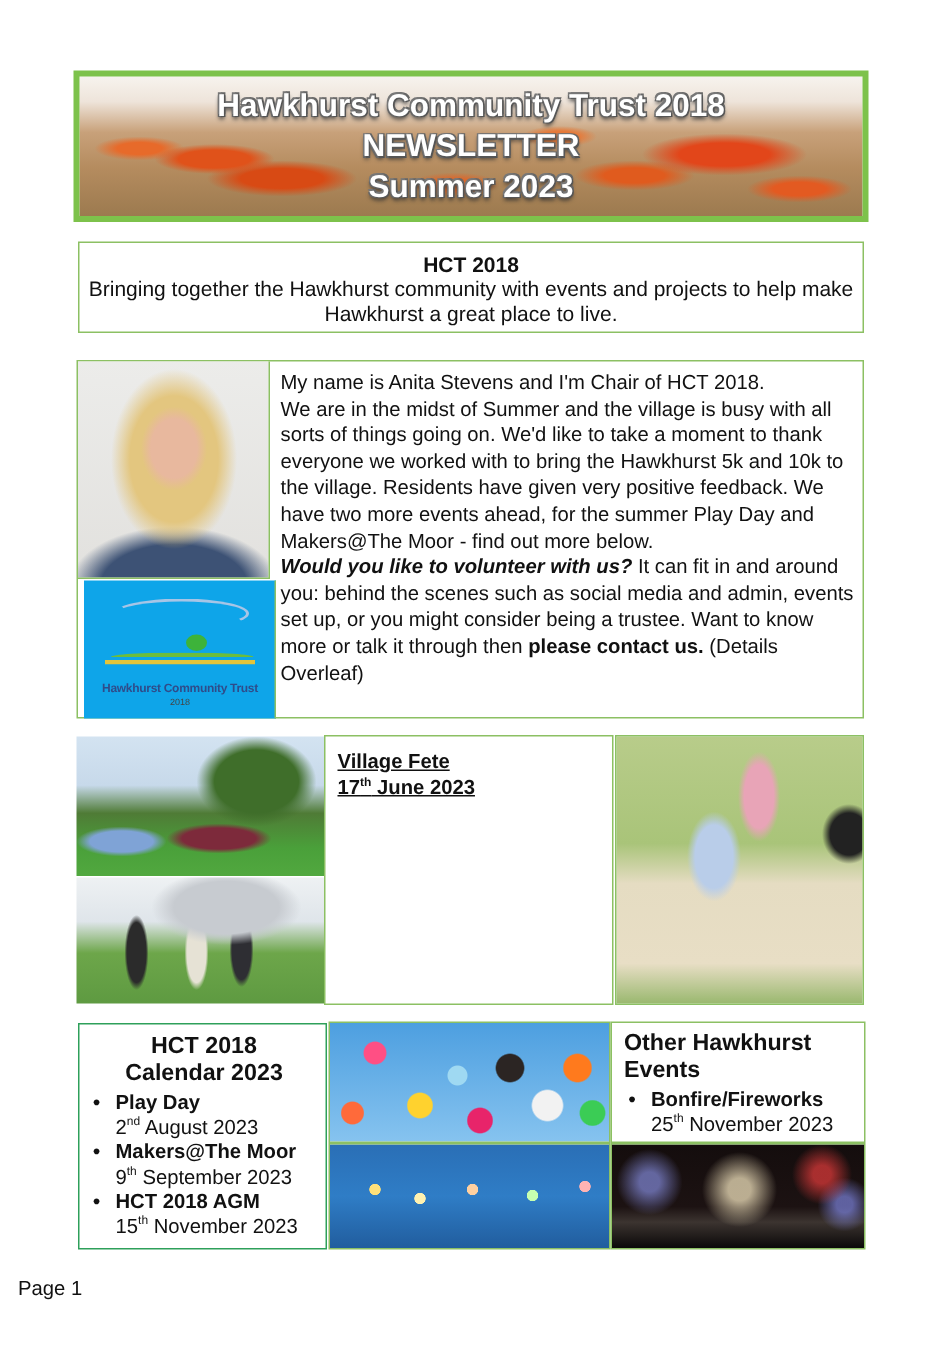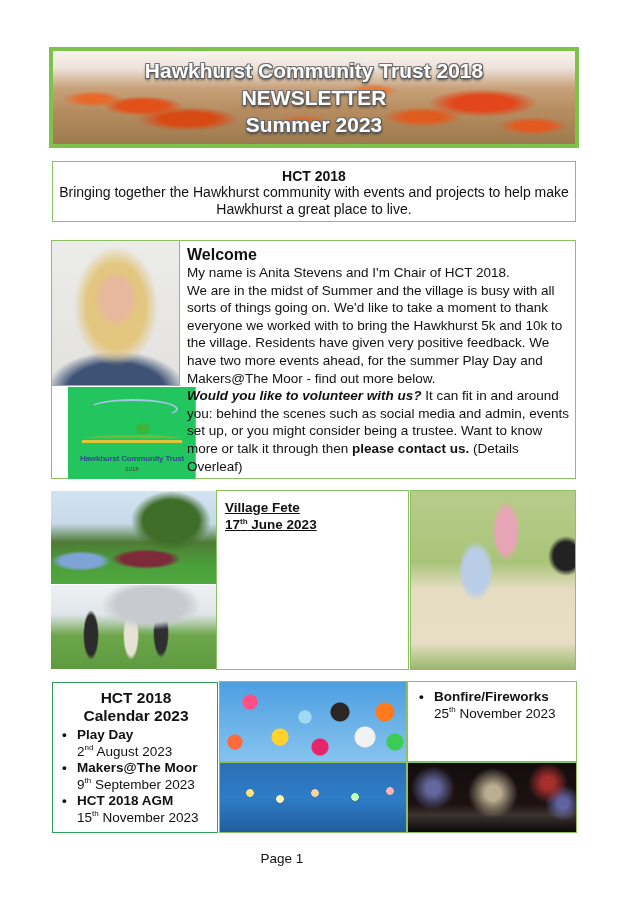--- a/index.html
+++ b/index.html
@@ -30,21 +30,21 @@
   #intro .d { font-size: 14px; line-height: 17px; }
 
   
   #welcome { left: 51px; top: 240px; width: 525px; height: 239px; }
   #photo { left: 0; top: 0; width: 128px; height: 145px; border-right: 1px solid #8cc063; border-bottom: 1px solid #8cc063;
     background:
       radial-gradient(ellipse 22px 28px at 64px 58px, #e8b89e 70%, transparent 100%),
       radial-gradient(ellipse 42px 60px at 64px 65px, #e3c67f 70%, transparent 100%),
       radial-gradient(ellipse 70px 40px at 64px 150px, #3d5275 70%, transparent 100%),
       linear-gradient(180deg, #ececea 0%, #e2e1de 100%); }
-  #logo { left: 16px; top: 146px; width: 128px; height: 92px; border-right: 1px solid #8cc063; background: #22c55e; }
+  #logo { left: 4px; top: 146px; width: 128px; height: 92px; border-right: 1px solid #8cc063; background: #0ea5e9; }
   .logo-swirl { left: 20px; top: 12px; width: 90px; height: 20px; border: 2px solid #a7c5e6; border-radius: 50%; border-bottom-color: transparent; border-left-color: transparent; }
   .logo-tree { left: 68px; top: 36px; width: 14px; height: 11px; background: #3db33a; border-radius: 50%; }
   .logo-green { left: 18px; top: 48px; width: 95px; height: 6px; border-top: 3px solid #6cbd3c; border-radius: 50% 50% 0 0; }
   .logo-yellow { left: 14px; top: 53px; width: 100px; height: 6px; border-top: 3px solid #e2c43a; border-radius: 0 0 50% 50%; }
   .logo-text { left: 0; top: 67px; width: 128px; text-align: center; font-size: 8px; color: #2f4c8a; font-weight: bold; letter-spacing: -0.2px; }
   .logo-year { left: 0; top: 79px; width: 128px; text-align: center; font-size: 6px; color: #444; }
   #welcome-text { left: 135px; top: 5px; width: 385px; font-size: 13.5px; line-height: 17.6px; }
   #welcome-text h2 { font-size: 16px; line-height: 18px; font-weight: bold; }
 
   
@@ -100,21 +100,21 @@
   #other { left: 407px; top: 681px; width: 170px; height: 81px; border: 1px solid #8cc063; padding: 5px 4px 0 8px; }
   #other h3 { font-size: 15.5px; line-height: 18px; font-weight: bold; }
   #fireworks { left: 407px; top: 762px; width: 170px; height: 71px; border: 1px solid #8cc063;
     background:
       radial-gradient(circle 22px at 25px 25px, rgba(150,160,255,0.6) 30%, transparent 100%),
       radial-gradient(circle 25px at 85px 30px, rgba(255,240,200,0.7) 30%, transparent 100%),
       radial-gradient(circle 20px at 140px 20px, rgba(230,60,60,0.7) 30%, transparent 100%),
       radial-gradient(circle 18px at 155px 40px, rgba(140,150,255,0.6) 30%, transparent 100%),
       linear-gradient(180deg, #140d0d 0%, #1c1212 60%, #3c3430 75%, #0b0909 100%); }
 
-  #footer { left: 0; top: 851px; width: 552px; text-align: center; font-size: 13.5px; padding-left: 12px; }
+  #footer { left: 0; top: 851px; width: 552px; text-align: left; font-size: 13.5px; padding-left: 12px; }
   sup { font-size: 8px; vertical-align: super; line-height: 0; margin-top: 26px; }
 </style>
 </head>
 <body>
 
 <div id="banner" class="abs">
   <div class="banner-line">Hawkhurst Community Trust 2018</div>
   <div class="banner-line">NEWSLETTER</div>
   <div class="banner-line">Summer 2023</div>
 </div>
@@ -128,21 +128,20 @@
   <div id="photo" class="abs"></div>
   <div id="logo" class="abs">
     <div class="abs logo-swirl"></div>
     <div class="abs logo-tree"></div>
     <div class="abs logo-green"></div>
     <div class="abs logo-yellow"></div>
     <div class="abs logo-text">Hawkhurst Community Trust</div>
     <div class="abs logo-year">2018</div>
   </div>
   <div id="welcome-text" class="abs">
-    <h2>Welcome</h2>
     <div>My name is Anita Stevens and I'm Chair of HCT 2018.</div>
     <div>We are in the midst of Summer and the village is busy with all sorts of things going on. We'd like to take a moment to thank everyone we worked with to bring the Hawkhurst 5k and 10k to the village. Residents have given very positive feedback. We have two more events ahead, for the summer Play Day and Makers@The Moor - find out more below.</div>
     <div><b><i>Would you like to volunteer with us?</i></b><span> It can fit in and around you: behind the scenes such as social media and admin, events set up, or you might consider being a trustee. Want to know more or talk it through then </span><b>please contact us.</b><span> (Details Overleaf)</span></div>
   </div>
 </div>
 
 <div id="fete-photo1" class="abs"></div>
 <div id="fete-photo2" class="abs"></div>
 <div id="fete-text" class="abs gborder">
   <div class="ft">Village Fete</div>
@@ -154,19 +153,20 @@
   <h3><span>HCT 2018</span><br><span>Calendar 2023</span></h3>
   <ul class="cal-list">
     <li><span class="b">Play Day</span><br><span>2</span><sup>nd</sup><span> August 2023</span></li>
     <li><span class="b">Makers@The Moor</span><br><span>9</span><sup>th</sup><span> September 2023</span></li>
     <li><span class="b">HCT 2018 AGM</span><br><span>15</span><sup>th</sup><span> November 2023</span></li>
   </ul>
 </div>
 <div id="balloons" class="abs"></div>
 <div id="lights" class="abs"></div>
 <div id="other" class="abs">
+  <h3>Other Hawkhurst Events</h3>
   <ul class="cal-list">
     <li><span class="b">Bonfire/Fireworks</span><br><span>25</span><sup>th</sup><span> November 2023</span></li>
   </ul>
 </div>
 <div id="fireworks" class="abs"></div>
 
 <div id="footer" class="abs">Page 1</div>
 
 </body></html>

